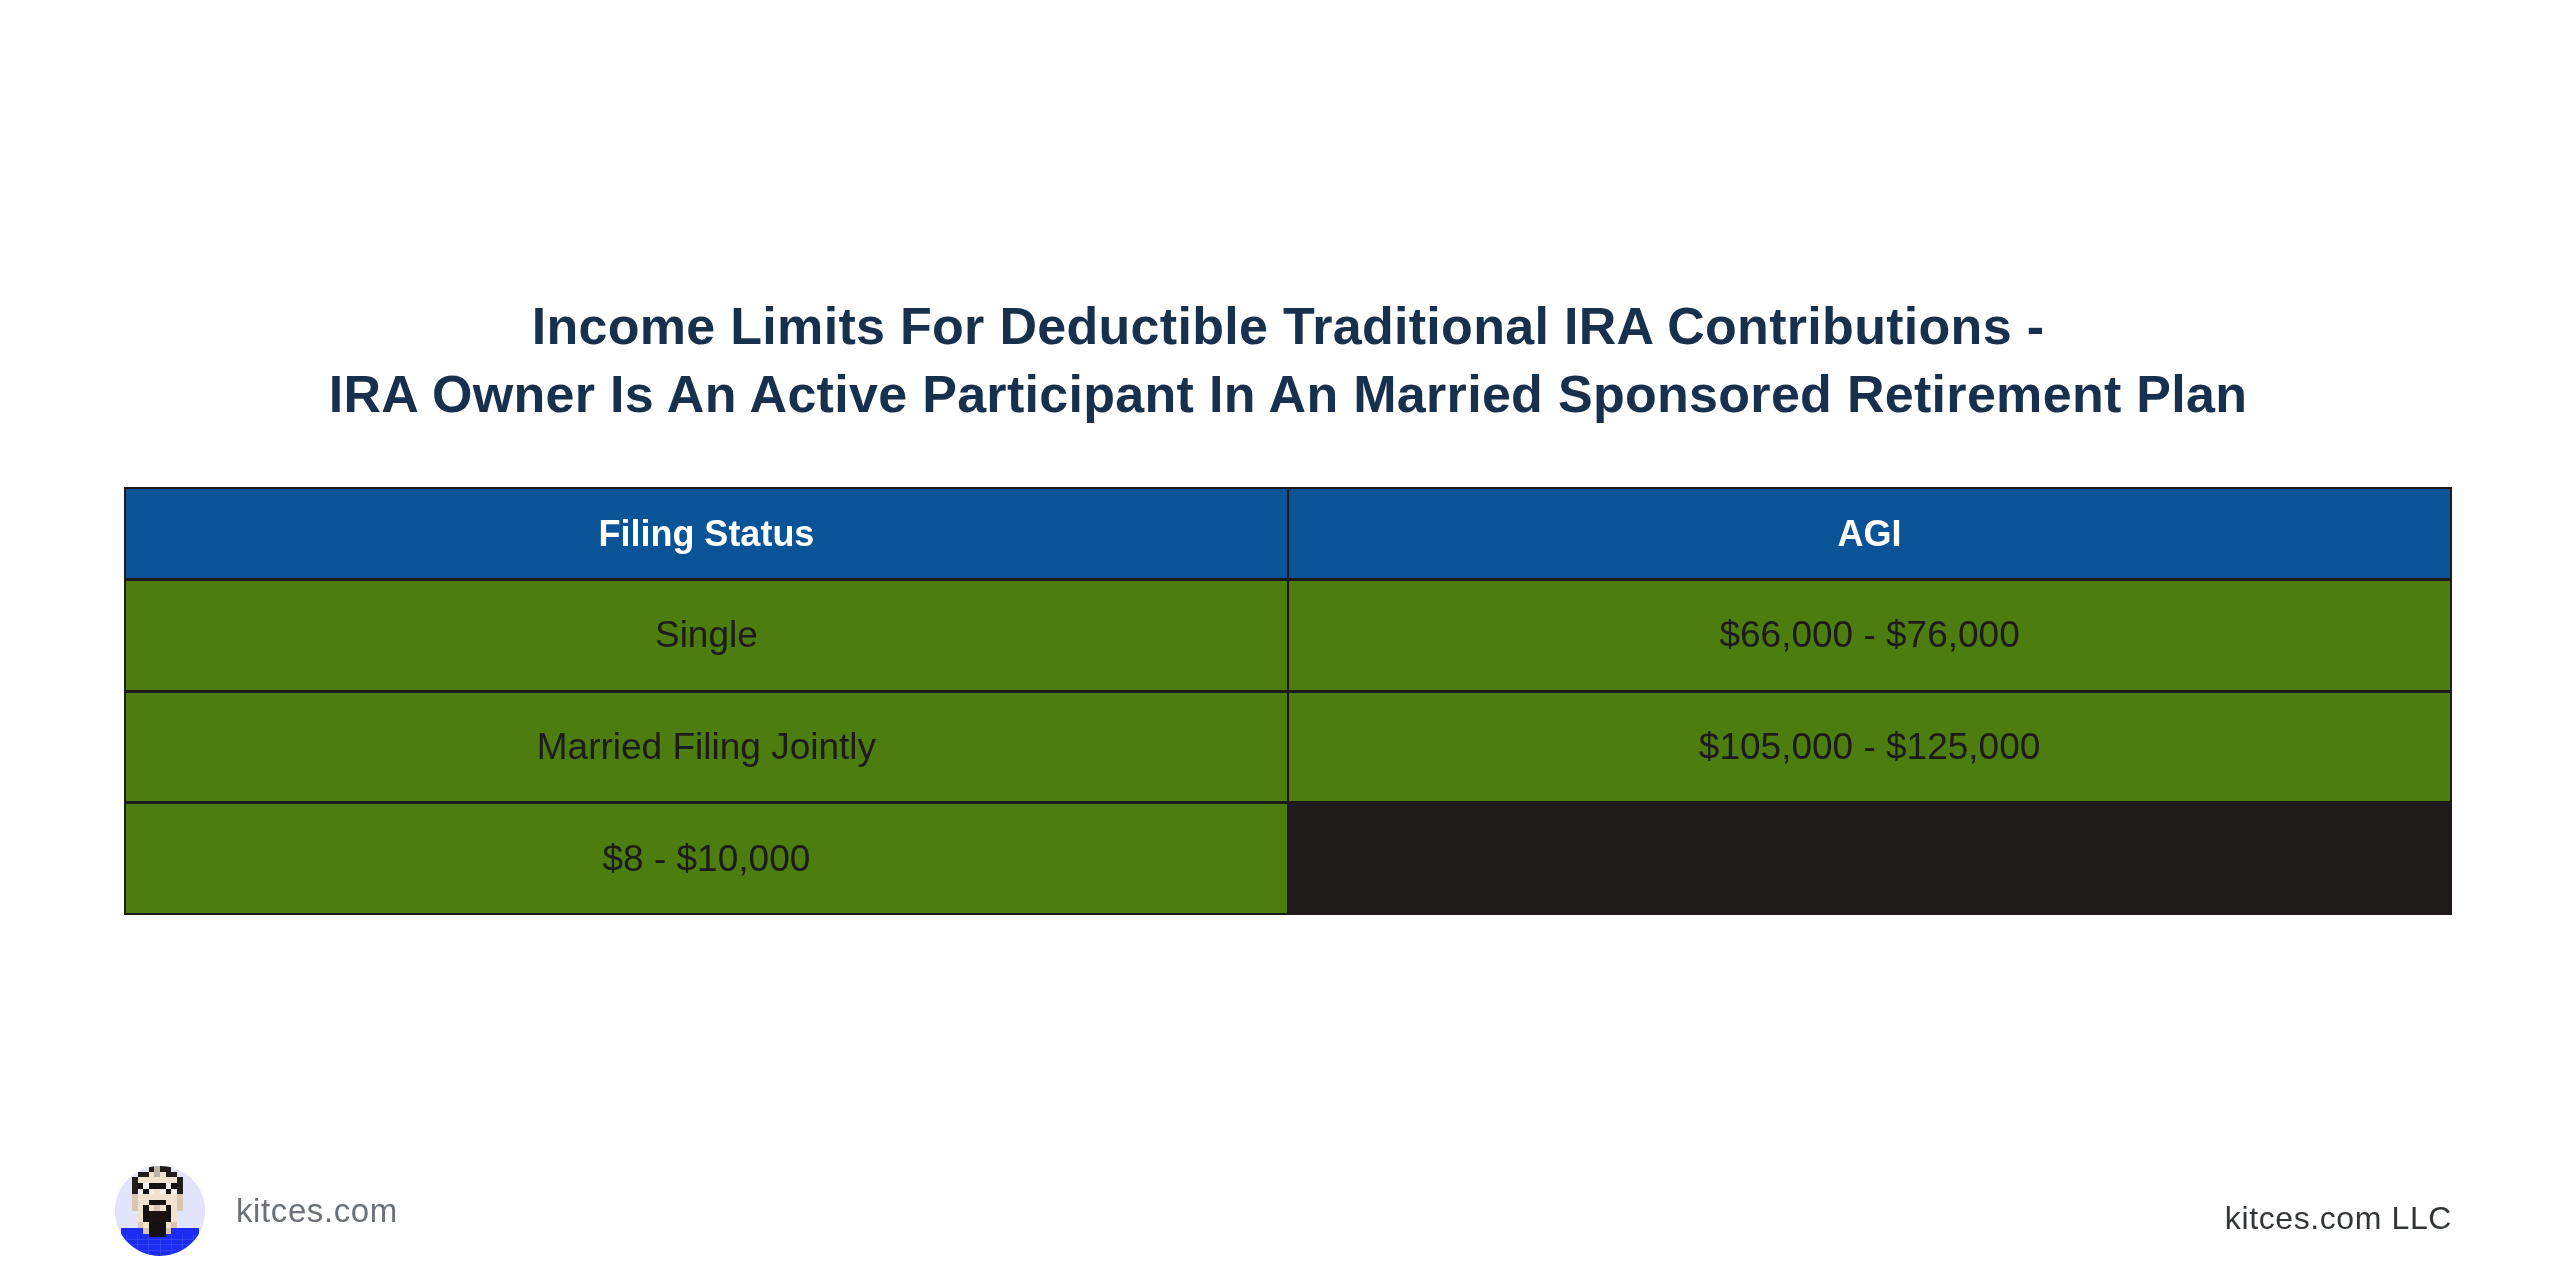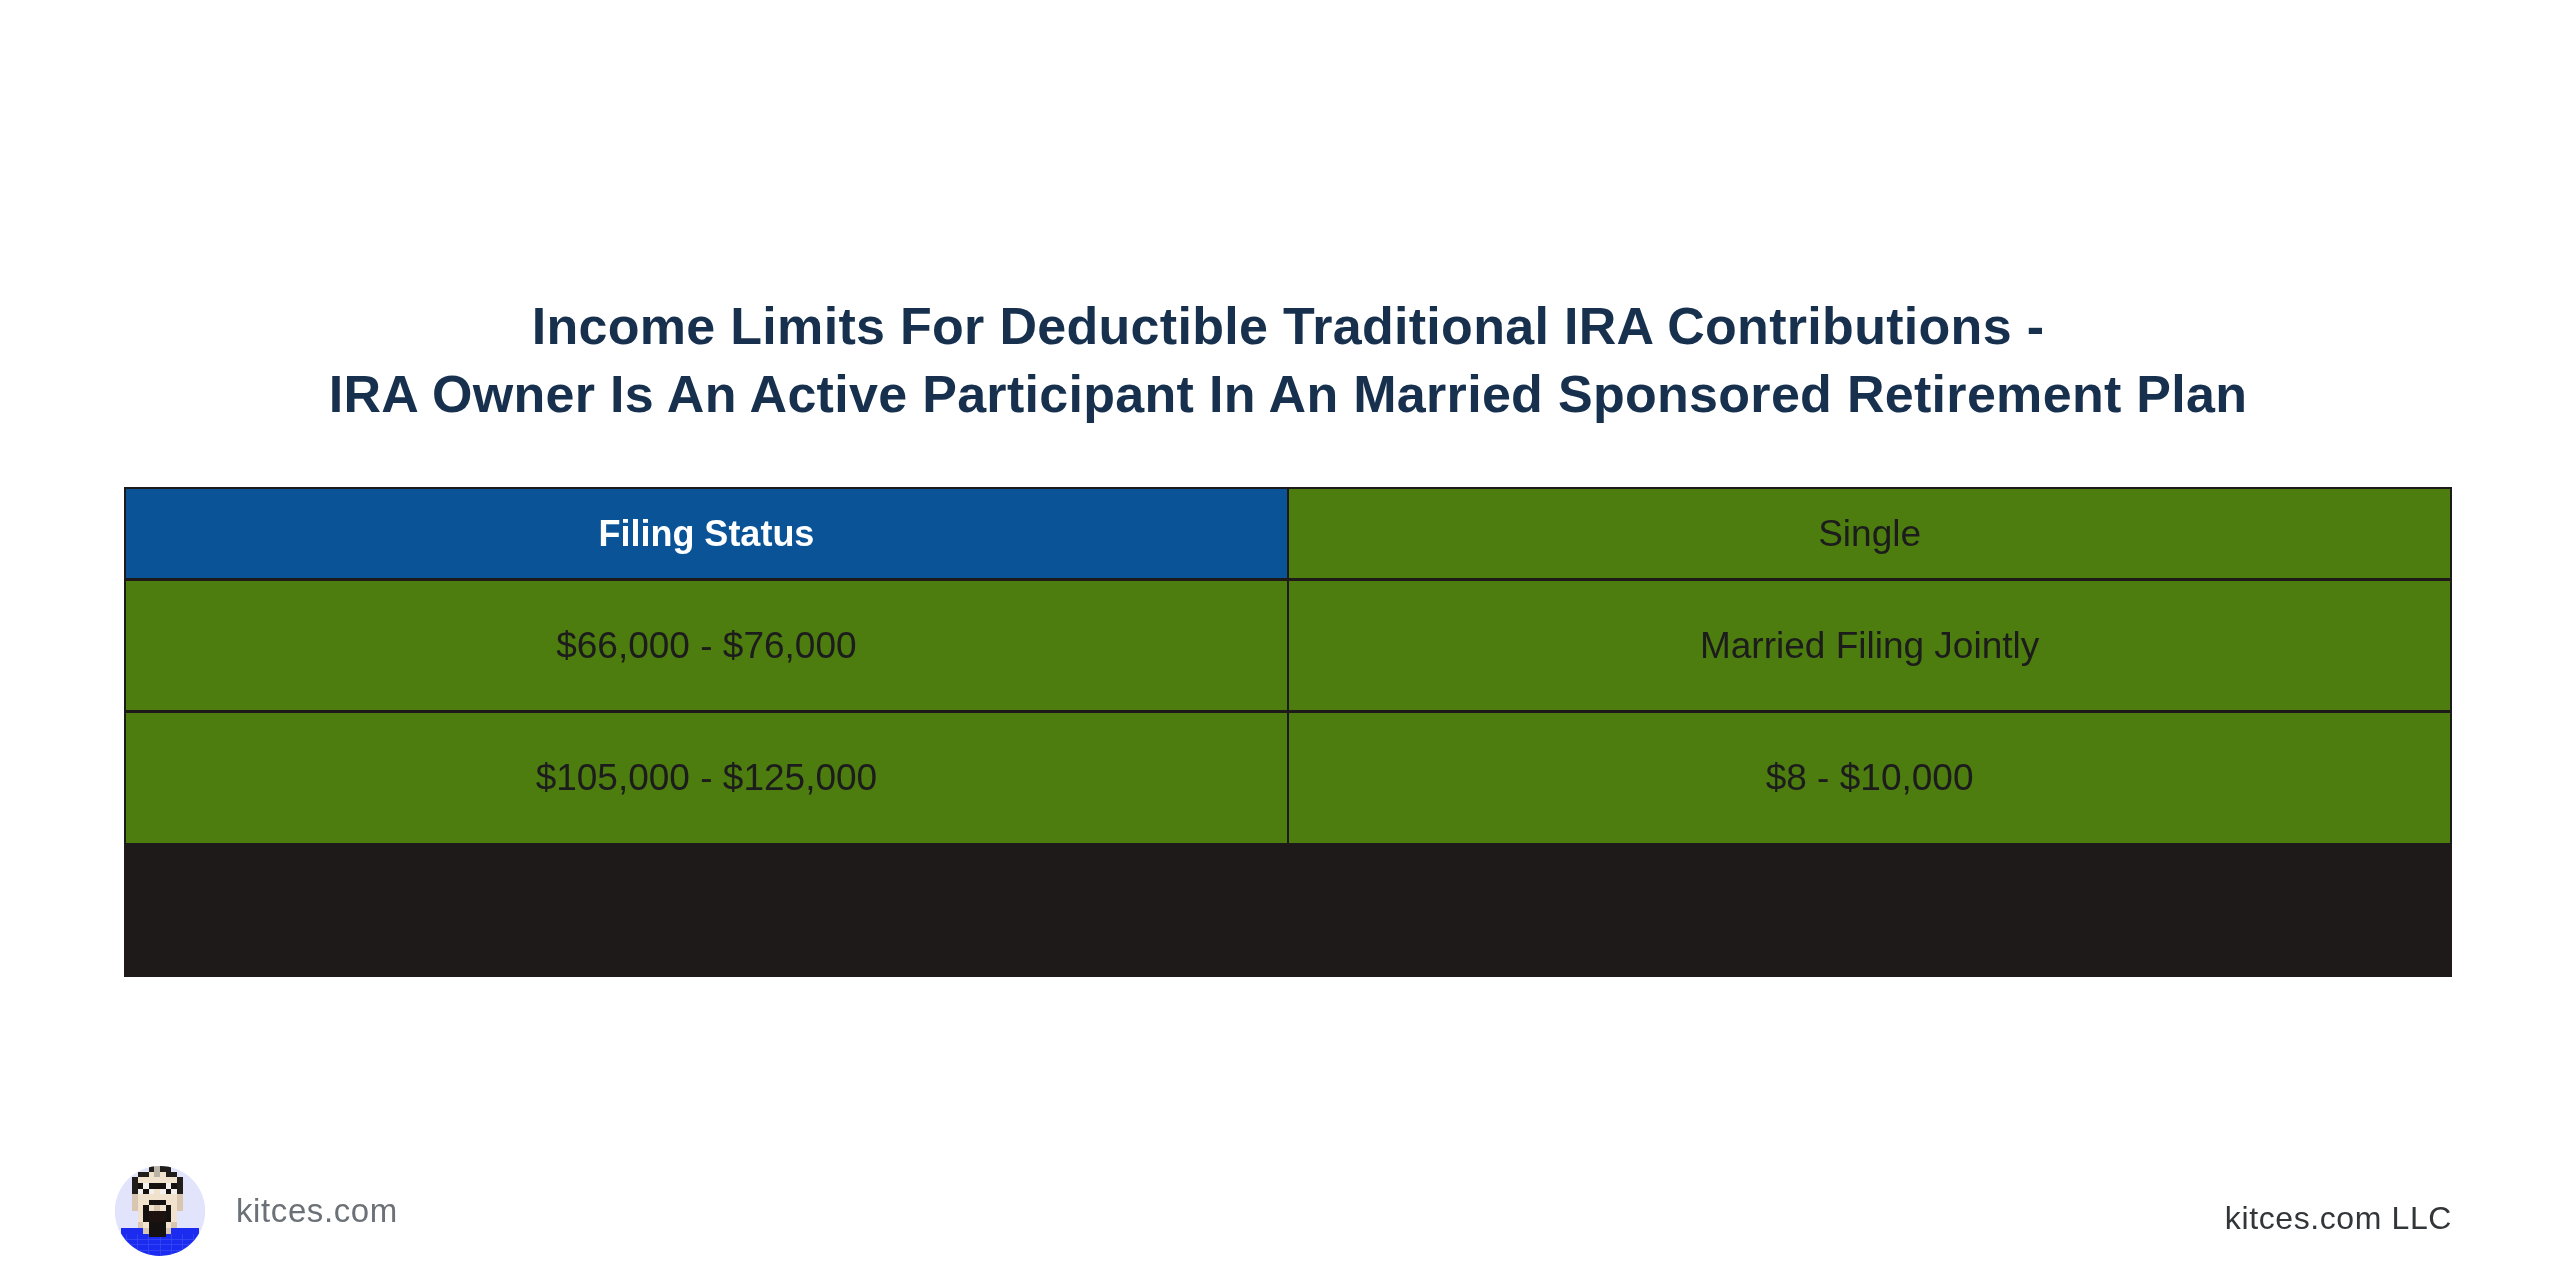--- a/index.html
+++ b/index.html
@@ -6,21 +6,21 @@
   html,body { width:2576px; height:1287px; background:#ffffff;
               font-family:"Liberation Sans", sans-serif; }
   .canvas { position:relative; width:2576px; height:1287px; background:#ffffff; overflow:hidden;margin-top:8px; }
 
   
   .title { position:absolute; top:284px; left:0; width:100%;
            text-align:center; color:#17304e; font-weight:700;
            font-size:52px; line-height:68px; letter-spacing:0.3px; }
 
   
-  .table { position:absolute; left:124px; top:479px; width:2328px; height:490px;
+  .table { position:absolute; left:124px; top:479px; width:2328px; height:428px;
            background:#1d1a19; border:2.4px solid #1d1a19;
            display:grid; grid-template-columns:1fr 1fr;
            grid-template-rows:89px 1fr 1fr 1fr;
            column-gap:2.4px; row-gap:3px; }
   .cell { background:#4d7c0f; display:flex; align-items:center; justify-content:center;
           font-size:37px; color:#1c1c1c; }
   .cell.th { background:#0a5397; color:#ffffff; font-weight:700; font-size:36px; }
 
   
   .brand { position:absolute; left:115px; top:1158px; height:90px;
@@ -37,20 +37,21 @@
 
 <div class="canvas">
 
   <header class="title">
     <div>Income Limits For Deductible Traditional IRA Contributions -</div>
     <div>IRA Owner Is An Active Participant In An Married Sponsored Retirement Plan</div>
   </header>
 
   <div class="table">
     <div class="cell th">Filing Status</div>
+    <div class="cell th">AGI</div>
 
     <div class="cell">Single</div>
     <div class="cell">$66,000 - $76,000</div>
 
     <div class="cell">Married Filing Jointly</div>
     <div class="cell">$105,000 - $125,000</div>
 
     <div class="cell">$8 - $10,000</div>
   </div>
 

